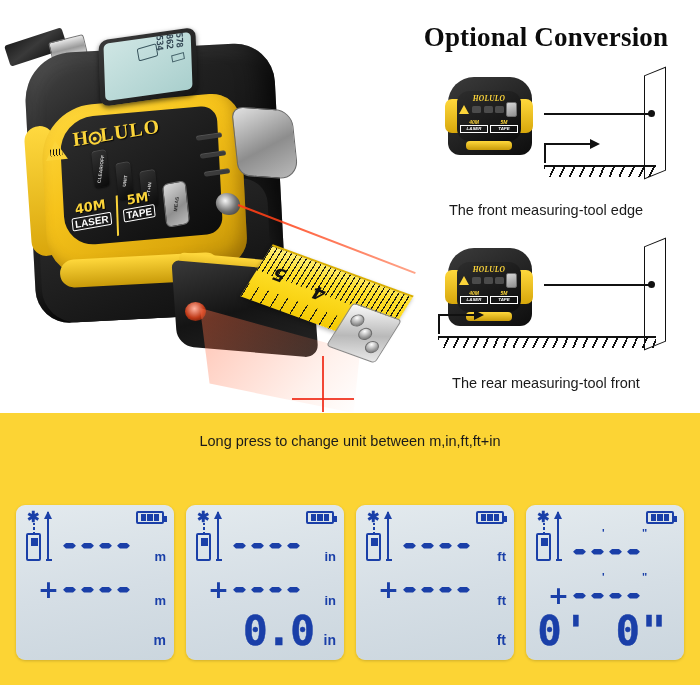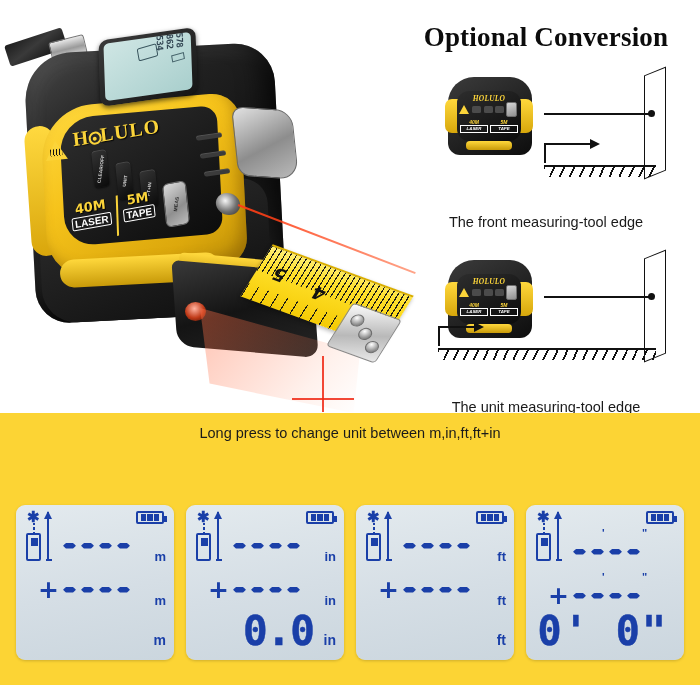--- a/index.html
+++ b/index.html
@@ -267,21 +267,21 @@
 
   
   #reference-section { position:absolute; left:392px; top:14px; width:308px; height:382px; }
   .ref-title {
     text-align:center; font-family:"Liberation Serif",serif;
     font-weight:bold; font-size:27px; color:#0c0c0c; letter-spacing:.2px;
     margin-top:8px;
   }
   .ref-diagram { position:relative; width:308px; height:140px;font-style:italic; }
   .ref-caption {
-    text-align:center; font-size:14.5px; color:#1a1a1a; margin-top:13px;
+    text-align:center; font-size:14.5px; color:#1a1a1a; margin-top:1px;
   }
 
   
   .mini-dev { position:absolute; width:92px; height:88px; }
   .md-black {
     position:absolute; left:4px; top:2px; width:84px; height:78px;
     background:linear-gradient(150deg,#3b3b3b,#0d0d0d);
     border-radius:26px 22px 12px 12px;
   }
   .md-yellowband {
@@ -352,21 +352,21 @@
   #unit-banner {
     position:absolute; left:0; top:413px; width:700px; height:272px;
     background:#fcd434;
   }
   .uc-title {
     text-align:center; font-family:"Liberation Serif",serif;
     font-weight:bold; font-size:29px; color:#141414; padding-top:21px;
     letter-spacing:.3px;
   }
   .uc-sub {
-    text-align:center; font-size:14.5px; color:#1a1a1a; margin-top:12px;
+    text-align:center; font-size:14.5px; color:#1a1a1a; margin-top:20px;
   }
 
   .panels {
     position:absolute; left:0; top:92px; width:700px;
     display:flex; justify-content:center; gap:12px;
   }
   .lcd-panel {
     position:relative; width:158px; height:155px;
     background:linear-gradient(170deg,#e3eaee 0%,#d5dee5 55%,#cbd6de 100%);
     border-radius:9px;
@@ -620,21 +620,21 @@
       <div class="wall" style="left:252px;top:8px;width:22px;height:104px;transform:skewY(-22deg);"></div>
       <div class="meas-line" style="left:152px;top:50px;width:108px;"></div>
       <div class="meas-dot" style="left:256px;top:47px;"></div>
 
       <div class="ground-line" style="left:46px;top:102px;width:218px;"></div>
       <div class="ground-hatch" style="left:46px;top:103px;width:218px;"></div>
       <div class="arr-tick" style="left:46px;top:80px;height:20px;"></div>
       <div class="arr-line" style="left:46px;top:80px;width:38px;"></div>
       <div class="arr-head" style="left:82px;top:76px;"></div>
     </div>
-    <div class="ref-caption">The unit measuring-tool edge</div>
+    <div class="ref-caption">The rear measuring-tool front</div>
   </div>
 </div>
 
 <div id="unit-banner">
   <div class="uc-sub">Long press to change unit between m,in,ft,ft+in</div>
 
   <div class="panels">
 
     <div class="lcd-panel">
       <div class="ic-laser">

